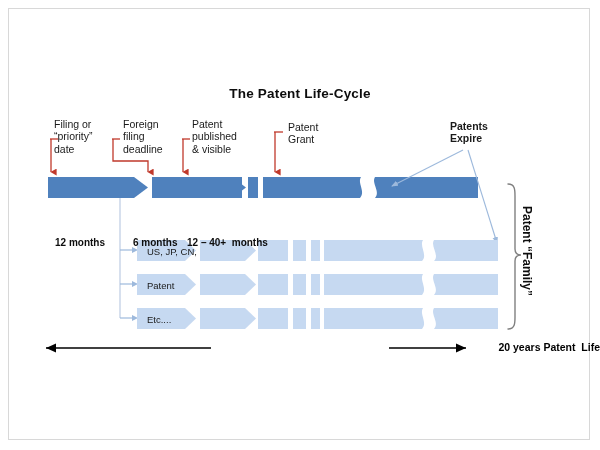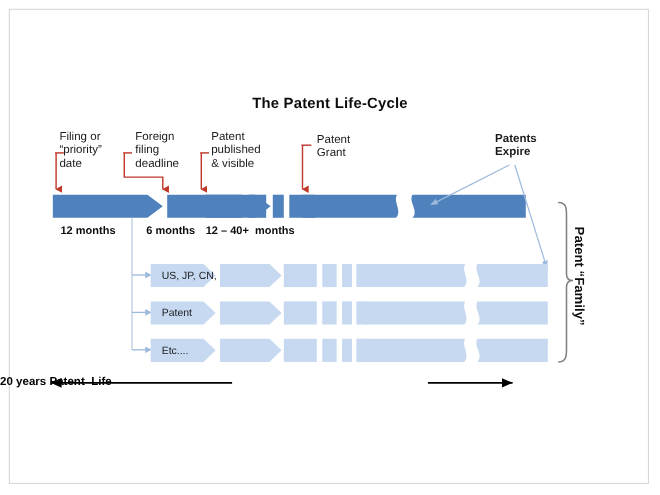--- a/index.html
+++ b/index.html
@@ -21,38 +21,38 @@
   
   #title{
     left:0;top:86px;width:600px;text-align:center;
     font-size:13.5px;font-weight:bold;letter-spacing:.2px;color:#0d0d0d;
   }
 
   
   .anno{font-size:10.5px;color:#1a1a1a;}
 
   
-  .months{font-size:10px;font-weight:bold;color:#0d0d0d;}
+  .months{font-size:10px;font-weight:bold;color:#0d0d0d;margin-top:32px;}
 
   
   .famlabel{
     font-size:9.5px;color:#1a1a1a;
     position:absolute;left:10px;top:50%;transform:translateY(-50%);
   }
 
   
   #familyText{
     left:534px;top:206px;width:120px;
     transform:rotate(90deg);transform-origin:0 0;
     font-size:12px;font-weight:bold;color:#0d0d0d;white-space:nowrap;
   }
 
   
   #spanLabel{
-    left:0;top:341px;width:600px;text-align:left;
+    left:0;top:341px;width:600px;text-align:right;
     font-size:10.5px;font-weight:bold;color:#000;
   }
   #spanLabelBg{
     left:211px;top:339px;width:178px;height:16px;background:#fff;
   }
 
   svg{overflow:visible;}
 </style>
 </head>
 <body>

